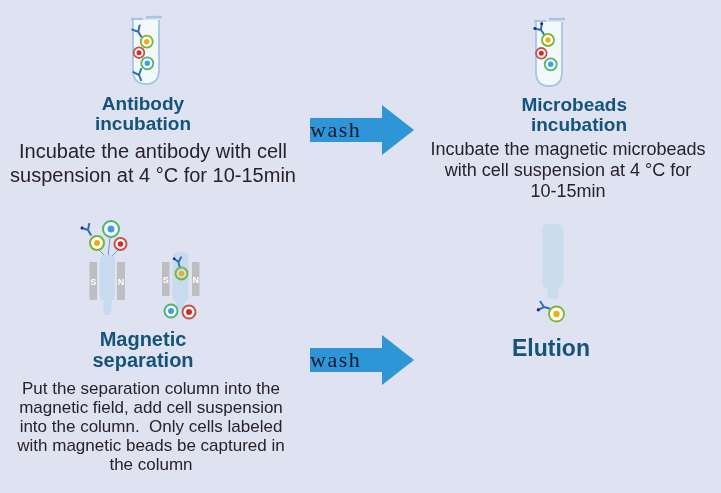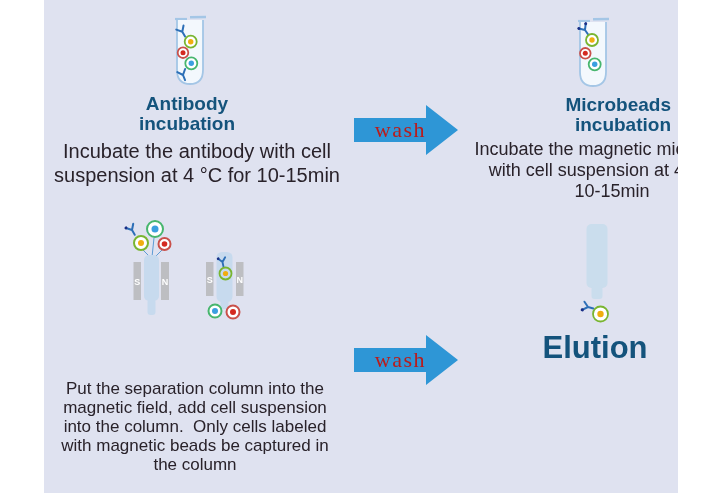--- a/index.html
+++ b/index.html
@@ -1,32 +1,31 @@
 <!DOCTYPE html>
 <html><head>
 <meta charset="utf-8">
 <style>
   html,body { margin:0; padding:0; }
   .canvas {
-    position:relative; width:634px; height:493px;
+    position:relative; width:721px; height:493px;
     background:#dfe2f0; overflow:hidden;
     font-family:"Liberation Sans", sans-serif;
-    margin-left:44px;
   }
   .abs { position:absolute; }
   .step-title {
     color:#14537c; font-weight:bold; text-align:center;
     white-space:pre-line;
   }
   .step-desc {
     color:#29222a; text-align:center; white-space:pre-wrap;
   }
   .wash-label {
-    font-family:"Liberation Serif", serif; color:#b91c1c;
-    text-align:right; letter-spacing:1.5px;
+    font-family:"Liberation Serif", serif; color:#0f172a;
+    text-align:left; letter-spacing:1.5px;
   }
   .magnet-letter {
     font:bold 9px "Liberation Sans", sans-serif; fill:#ffffff;
   }
   svg { display:block; }
 </style>
 </head>
 <body>
 
 <div class="canvas">
@@ -143,20 +142,22 @@
         <circle r="6.5" fill="#ffffff" stroke="#47b66e" stroke-width="2"></circle>
           <circle r="3" fill="#3b9fe0"></circle>
       </g>
       <g transform="translate(114,107)">
         <circle r="6.5" fill="#ffffff" stroke="#c9504a" stroke-width="2"></circle>
           <circle r="3" fill="#d42a20"></circle>
       </g>
     </g>
   </svg>
 
+  <div class="abs step-title" style="left:63px; top:329px; width:160px; font-size:20px; line-height:21px;">Magnetic
+separation</div>
   <div class="abs step-desc" style="left:-5px; top:379px; width:312px; font-size:17px; line-height:19px;">Put the separation column into the
 magnetic field, add cell suspension
 into the column.  Only cells labeled
 with magnetic beads be captured in
 the column</div>
 
   <div class="abs" style="left:310px; top:334px; width:104px; height:52px;">
     <svg width="104" height="52" viewBox="0 0 104 52">
       <polygon points="0,14 72,14 72,1 104,26 72,51 72,38 0,38" fill="#2e96d6"></polygon>
     </svg>
@@ -169,15 +170,15 @@
     <g transform="translate(19,89) rotate(-75)">
       <path d="M-4.2,-4.8 L0,0 L4.2,-4.8 M0,0 L0,5.5" fill="none" stroke="#2d6fb7" stroke-width="2" stroke-linecap="round" stroke-linejoin="round"></path>
       <circle cx="-4.2" cy="-4.8" r="1.6" fill="#1a2f86"></circle>
     </g>
     <g transform="translate(31.5,96)">
       <circle r="7.5" fill="#ffffff" stroke="#79b530" stroke-width="1.8"></circle>
         <circle r="3.2" fill="#f0ad0f"></circle>
     </g>
   </svg>
 
-  <div class="abs step-title" style="left:471px; top:332px; width:160px; font-size:31px; line-height:32px;">Elution</div>
+  <div class="abs step-title" style="left:471px; top:332px; width:160px; font-size:23px; line-height:32px;">Elution</div>
 
 </div>
 
 </body></html>

